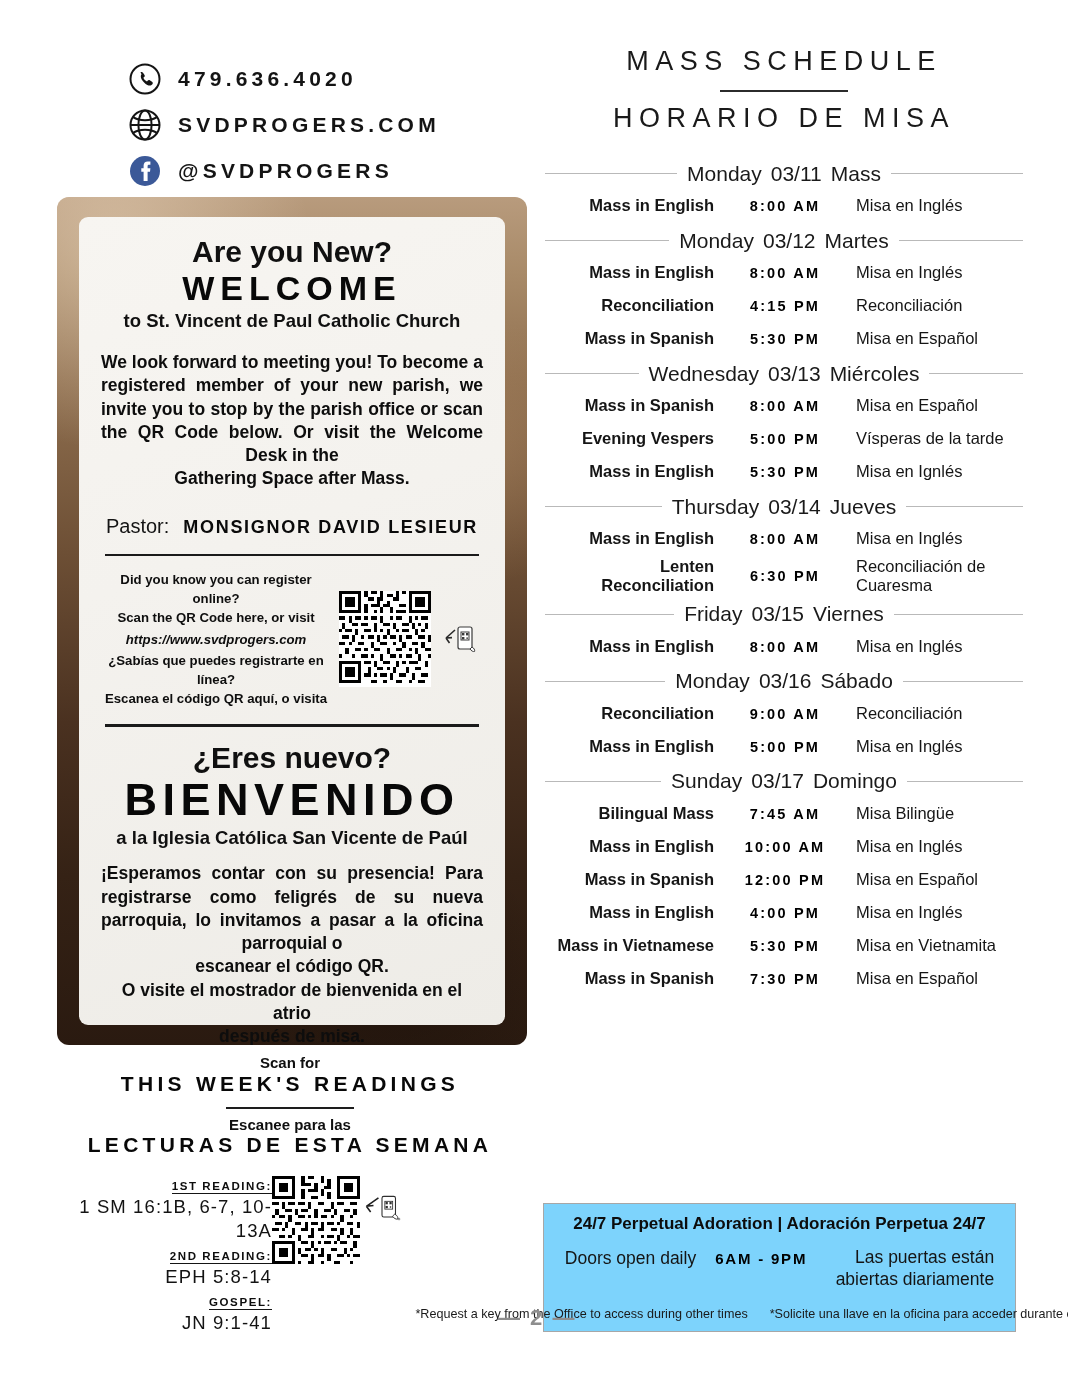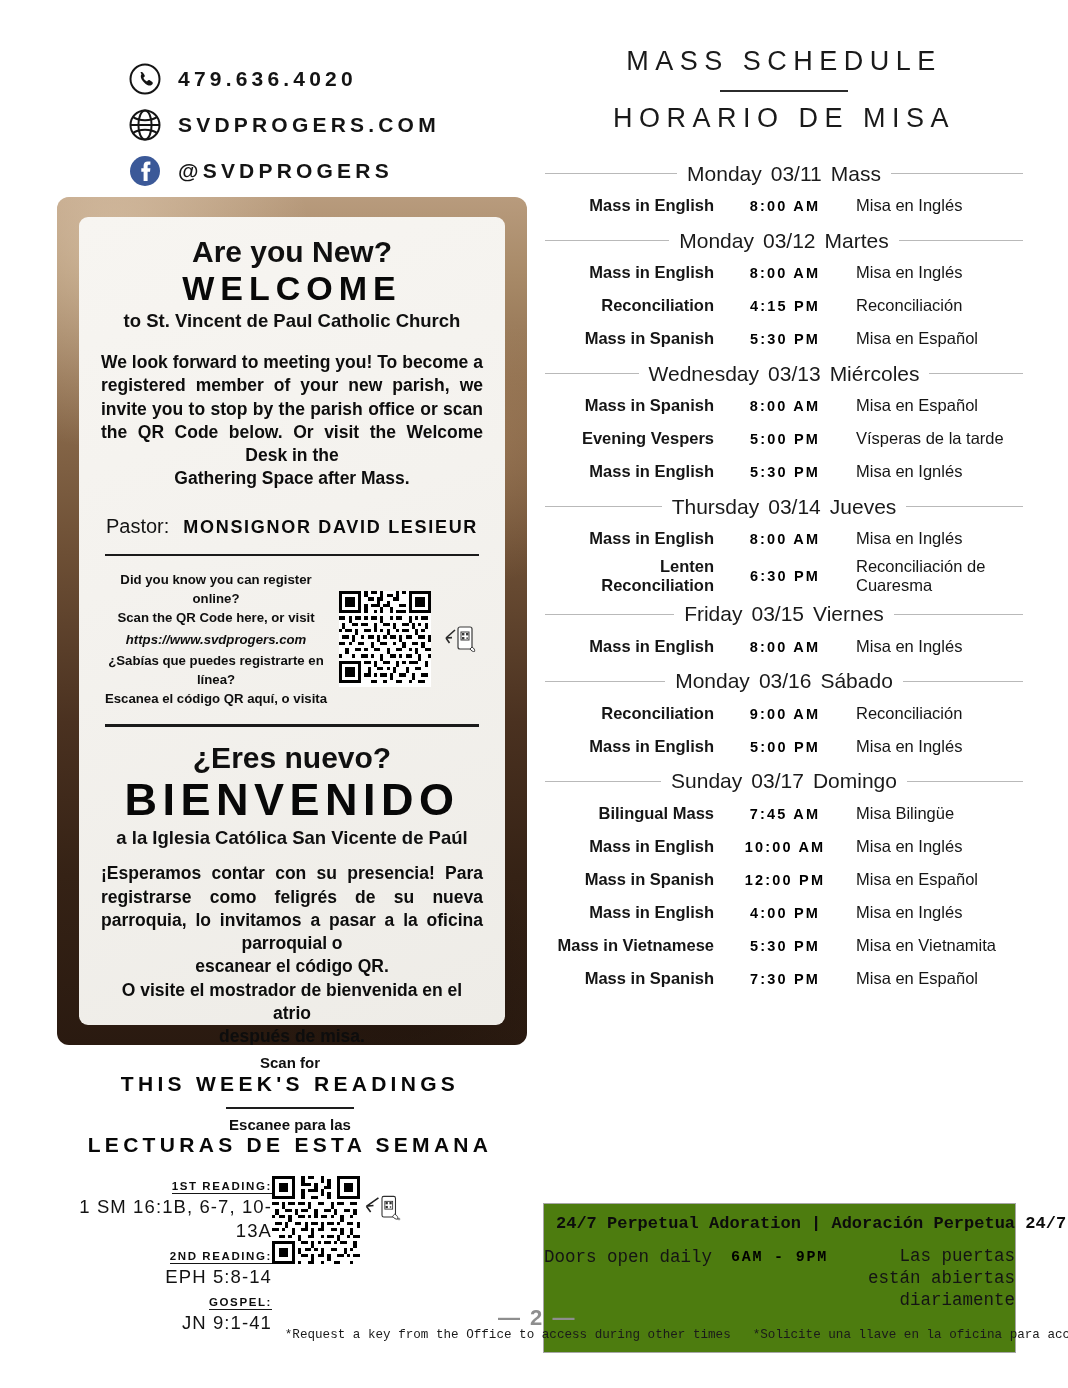--- a/index.html
+++ b/index.html
@@ -316,22 +316,21 @@
   }
 
   
   #adoration-box {
     position: absolute;
     left: 543px;
     top: 1203px;
     width: 473px;
     border: 1.6px solid #a7a7a7;
     padding: 10px 12px 9px 12px;
-    background: #4d7c0f;
-    font-family: Liberation Mono, monospace;
+    background: #7dd3fc;
   }
   .ad-title {
     text-align: center;
     font-size: 17px;
     font-weight: bold;
     color: #0c0c0c;
     white-space: nowrap;
   }
   #ad-hours {
     display: flex;

